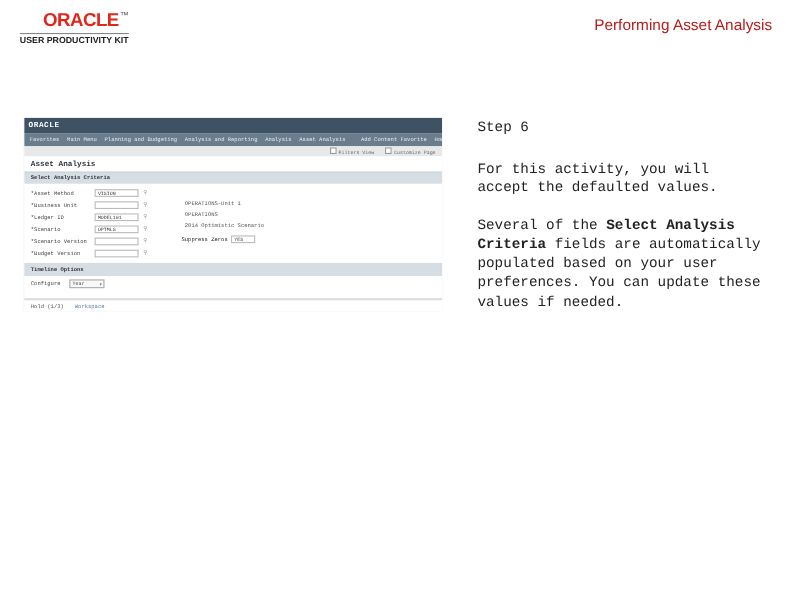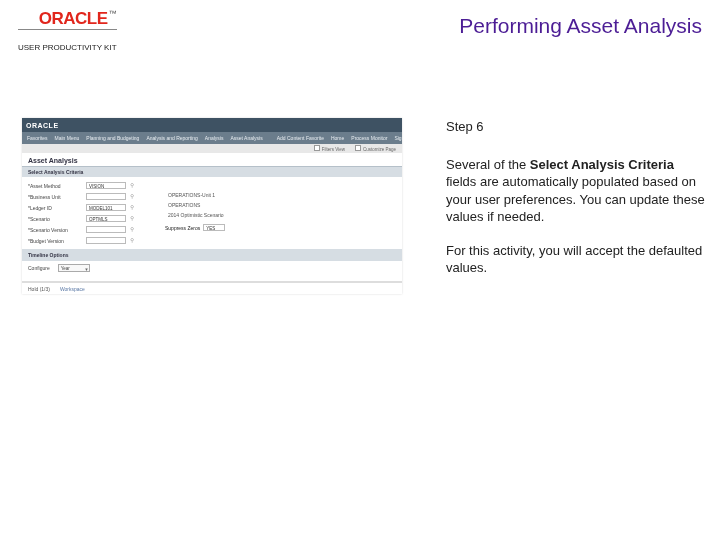--- a/index.html
+++ b/index.html
@@ -29,37 +29,38 @@
     letter-spacing: -0.5px;
   }
   .logo-tm {
     font-size: 8px;
     color: #555;
     vertical-align: top;
     margin-left: 1px;
   }
   .logo-sub {
     font-size: 8px;
-    font-weight: normal;
+    font-weight: bold;
     color: #222;
     margin-top: 2px;
     border-top: 1px solid #888;
-    padding-top: 14px;
+    padding-top: 2px;
   }
   .page-title {
-    font-size: 21px;
-    color: #4c1d95;
+    font-size: 14px;
+    color: #b91c1c;
     margin-top: 4px;
   }
 
   
   .content {
     display: flex;
     padding: 60px 0 0 22px;
-    gap: 44px;
+    gap: 32px;
+    font-family: Liberation Mono, monospace;
   }
 
   
   .shot {
     width: 380px;
     height: 176px;
     box-shadow: 0 0 2px rgba(0,0,0,0.15);
     background: #fff;
     position: relative;
     overflow: hidden;
@@ -310,18 +311,18 @@
       <span class="select-box">Year</span>
     </div>
     <div class="footer-row">
       <span>Hold (1/3)</span>
       <span class="link">Workspace</span>
     </div>
   </div>
 
   <div class="instr">
     <div class="step">Step 6</div>
+    <p>For this activity, you will accept the defaulted values.</p>
     <p>
       <span>Several of the </span><b>Select Analysis Criteria</b><span> fields are automatically populated based on your user preferences. You can update these values if needed.</span>
     </p>
-    <p>For this activity, you will accept the defaulted values.</p>
   </div>
 </div>
 
 </body></html>

